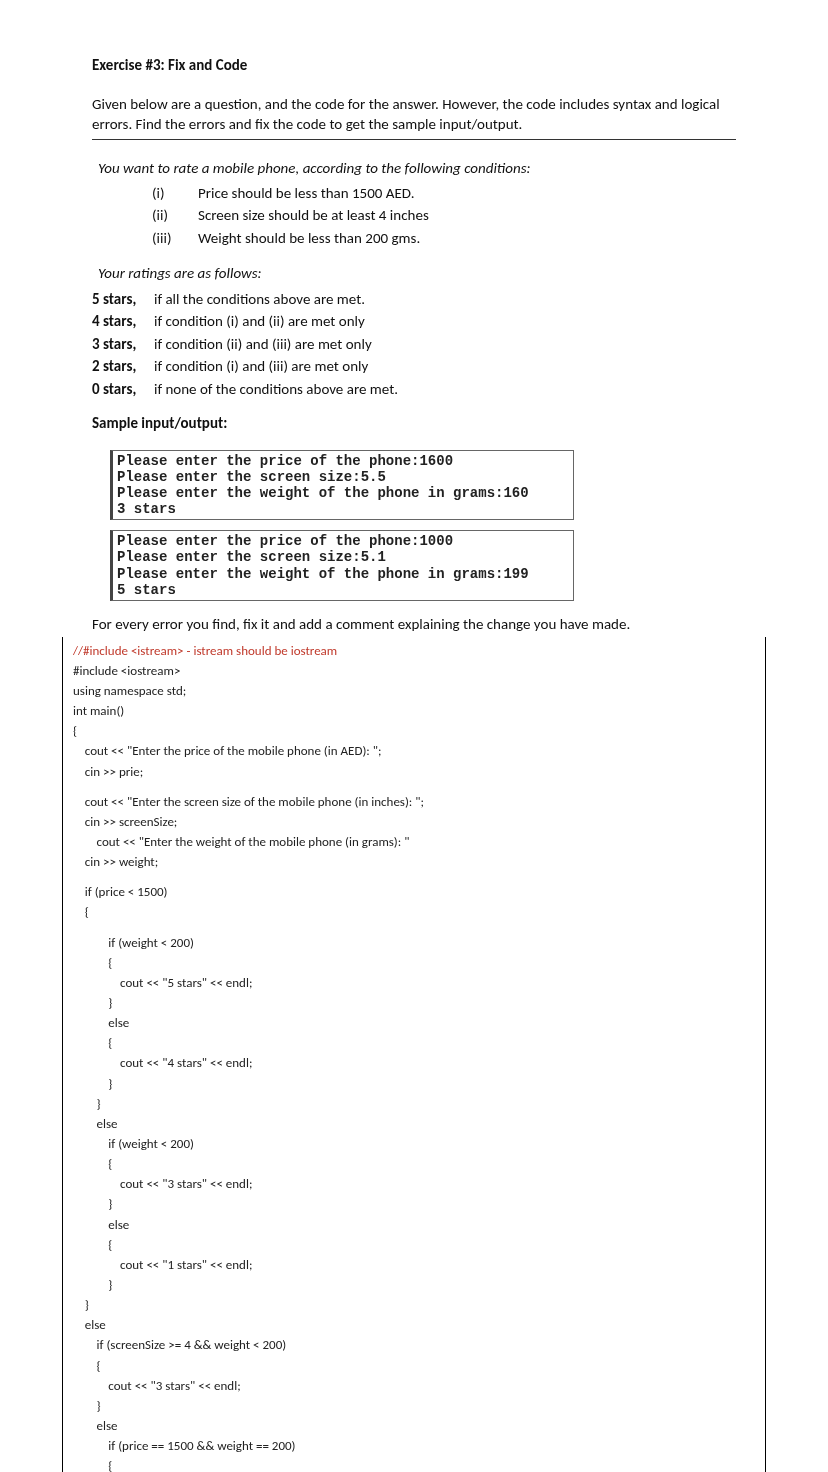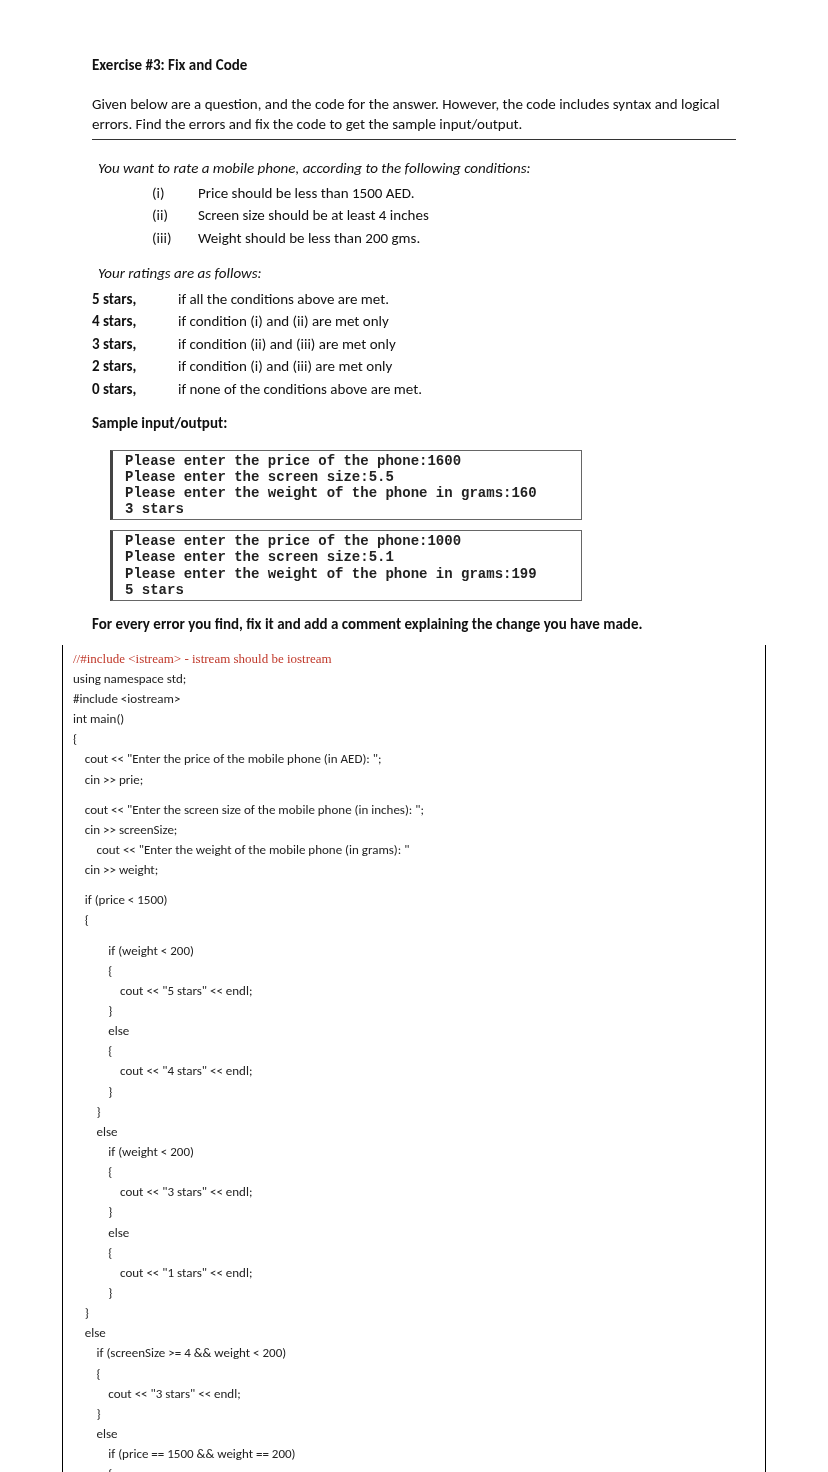--- a/index.html
+++ b/index.html
@@ -51,64 +51,64 @@
     width: 30px;
     flex: none;
   }
   .ratings {
     margin: 2px 0 14px 0;
     font-size: 15px;
     line-height: 1.5;
   }
   .ratings .row {
     display: flex;
-    gap: 28px;
+    gap: 4px;
   }
   .ratings .lbl {
     font-weight: 700;
     flex: none;
     width: 58px;
   }
   .section-head {
     font-weight: 700;
     font-size: 15px;
     margin-top: 14px;
     margin-bottom: 18px;
   }
   .console {
     font-family: "Courier New", monospace;
     font-size: 14px;
     font-weight: 700;
     white-space: pre;
     border: 1px solid #666;
     border-left: 3px solid #444;
-    padding: 2px 6px 2px 12px;
+    padding: 2px 6px 2px 4px;
     line-height: 1.15;
     width: 450px;
     margin: 0 0 10px 18px;
     color: #222;
     background: #fff;
   }
   .instr {
-    font-weight: 700;
-    font-size: 15px;
-    margin: 14px 0 12px 0;
+    font-weight: 400;
+    font-size: 15px;
+    margin: 14px 0 4px 0;
   }
   .code-area {
     border-left: 1px solid #000;
     border-right: 1px solid #000;
     padding: 4px 10px 10px 10px;
     margin: 0 -30px 0 -30px;
     font-family: "Segoe UI", Calibri, Arial, sans-serif;
     font-size: 13px;
     line-height: 1.55;
     color: #222;
   }
   .code-area .ln { white-space: pre; }
-  .comment { color: #c0392b; font-family: Liberation Serif, serif; }
+  .comment { color: #c0392b; }
   .sp { padding-top: 10px; display:block; }
 </style>
 </head>
 <body>
 
 <div class="page">
 
   <div class="title">Exercise #3: Fix and Code</div>
   <div class="intro">Given below are a question, and the code for the answer. However, the code includes syntax and logical errors. Find the errors and fix the code to get the sample input/output.</div>
   <hr class="hr">
@@ -161,22 +161,22 @@
 3 stars</div>
   <div class="console">Please enter the price of the phone:1000
 Please enter the screen size:5.1
 Please enter the weight of the phone in grams:199
 5 stars</div>
 
   <div class="instr">For every error you find, fix it and add a comment explaining the change you have made.</div>
 
   <div class="code-area">
     <div class="ln comment">//#include &lt;istream&gt; - istream should be iostream</div>
+    <div class="ln">#include &lt;iostream&gt;</div>
     <div class="ln">using namespace std;</div>
-    <div class="ln">#include &lt;iostream&gt;</div>
     <div class="ln">int main()</div>
     <div class="ln">{</div>
     <div class="ln">    cout &lt;&lt; "Enter the price of the mobile phone (in AED): ";</div>
     <div class="ln">    cin &gt;&gt; prie;</div>
     <span class="sp"></span>
     <div class="ln">    cout &lt;&lt; "Enter the screen size of the mobile phone (in inches): ";</div>
     <div class="ln">    cin &gt;&gt; screenSize;</div>
     <div class="ln">        cout &lt;&lt; "Enter the weight of the mobile phone (in grams): "</div>
     <div class="ln">    cin &gt;&gt; weight;</div>
     <span class="sp"></span>

